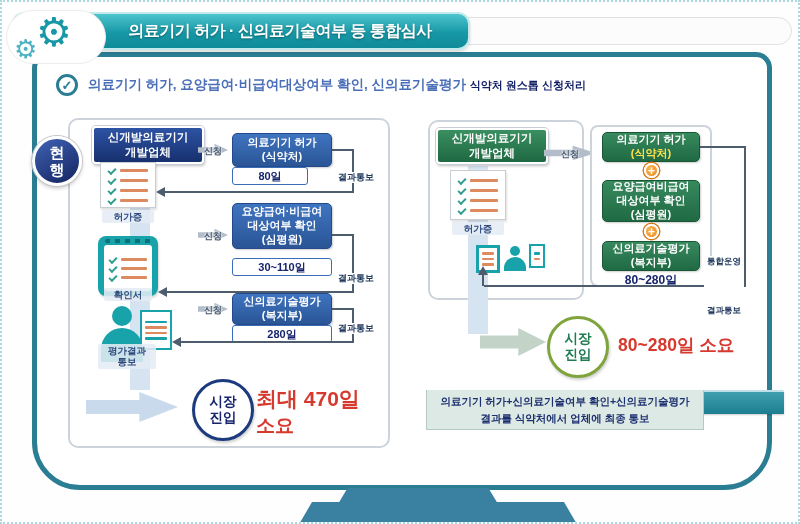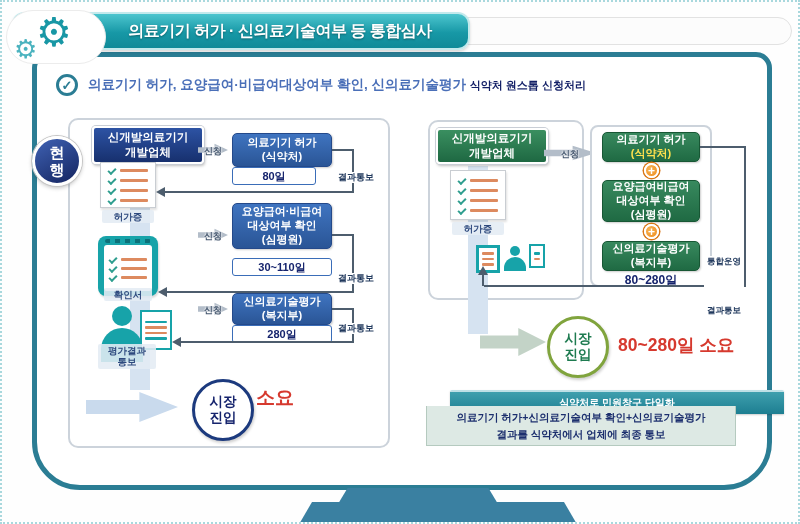--- a/index.html
+++ b/index.html
@@ -210,21 +210,21 @@
   </div>
   <div class="abs icon-label" style="left:96px;top:342px;width:58px;">
     <span>평가결과</span>
     <span>통보</span>
   </div>
 
   <div class="abs step blue" style="left:230px;top:131px;width:100px;height:34px;">
     <span>의료기기 허가</span>
     <span>(식약처)</span>
   </div>
-  <div class="abs dur" style="left:230px;top:165px;width:84px;height:18px;">
+  <div class="abs dur" style="left:230px;top:165px;width:76px;height:18px;">
     <span>80일</span>
   </div>
   <div class="abs req" style="left:196px;top:141px;width:30px;height:14px;"></div>
   <div class="abs req-label" style="left:194px;top:143px;width:34px;">신청</div>
   <div class="abs line-h" style="left:330px;top:147px;width:22px;"></div>
   <div class="abs line-v" style="left:350px;top:147px;height:43px;"></div>
   <div class="abs line-h" style="left:162px;top:189px;width:190px;"></div>
   <div class="abs head-left" style="left:154px;top:185px;"></div>
   <div class="abs result-label" style="left:332px;top:170px;width:44px;">결과통보</div>
 
@@ -258,20 +258,21 @@
   <div class="abs line-h" style="left:178px;top:339px;width:174px;"></div>
   <div class="abs head-left" style="left:170px;top:335px;"></div>
   <div class="abs result-label" style="left:332px;top:321px;width:44px;">결과통보</div>
 
   <div class="abs big-arrow ba-blue" style="left:84px;top:390px;width:92px;height:30px;"></div>
   <div class="abs market cur" style="left:190px;top:377px;width:62px;height:62px;">
     <span>시장</span>
     <span>진입</span>
   </div>
   <div class="abs total-red" style="left:254px;top:383px;width:126px;">
+    <div style="font-size:21px;">최대 470일</div>
     <div style="font-size:19px;">소요</div>
   </div>
 
   <div class="abs panel" style="left:426px;top:118px;width:156px;height:180px;"></div>
   <div class="abs band" style="left:466px;top:164px;width:20px;height:168px;"></div>
   <div class="abs company imp" style="left:434px;top:126px;width:112px;height:36px;">
     <span>신개발의료기기</span>
     <span>개발업체</span>
   </div>
 
@@ -345,18 +346,18 @@
   <div class="abs big-arrow ba-green" style="left:478px;top:326px;width:66px;height:28px;"></div>
   <div class="abs market imp" style="left:545px;top:314px;width:62px;height:62px;">
     <span>시장</span>
     <span>진입</span>
   </div>
   <div class="abs total-red" style="left:616px;top:331px;width:150px;font-size:17.5px;white-space:nowrap;">80~280일 소요</div>
 
   <div class="abs notice-title" style="left:424px;top:388px;width:334px;height:24px;">
     <span>식약처로 민원창구 단일화</span>
   </div>
-  <div class="abs notice-body" style="left:424px;top:404px;width:310px;height:40px;">
+  <div class="abs notice-body" style="left:424px;top:388px;width:278px;height:40px;">
     <span>의료기기 허가+신의료기술여부 확인+신의료기술평가</span>
     <span>결과를 식약처에서 업체에 최종 통보</span>
   </div>
 
 </div>
 
 </body></html>

